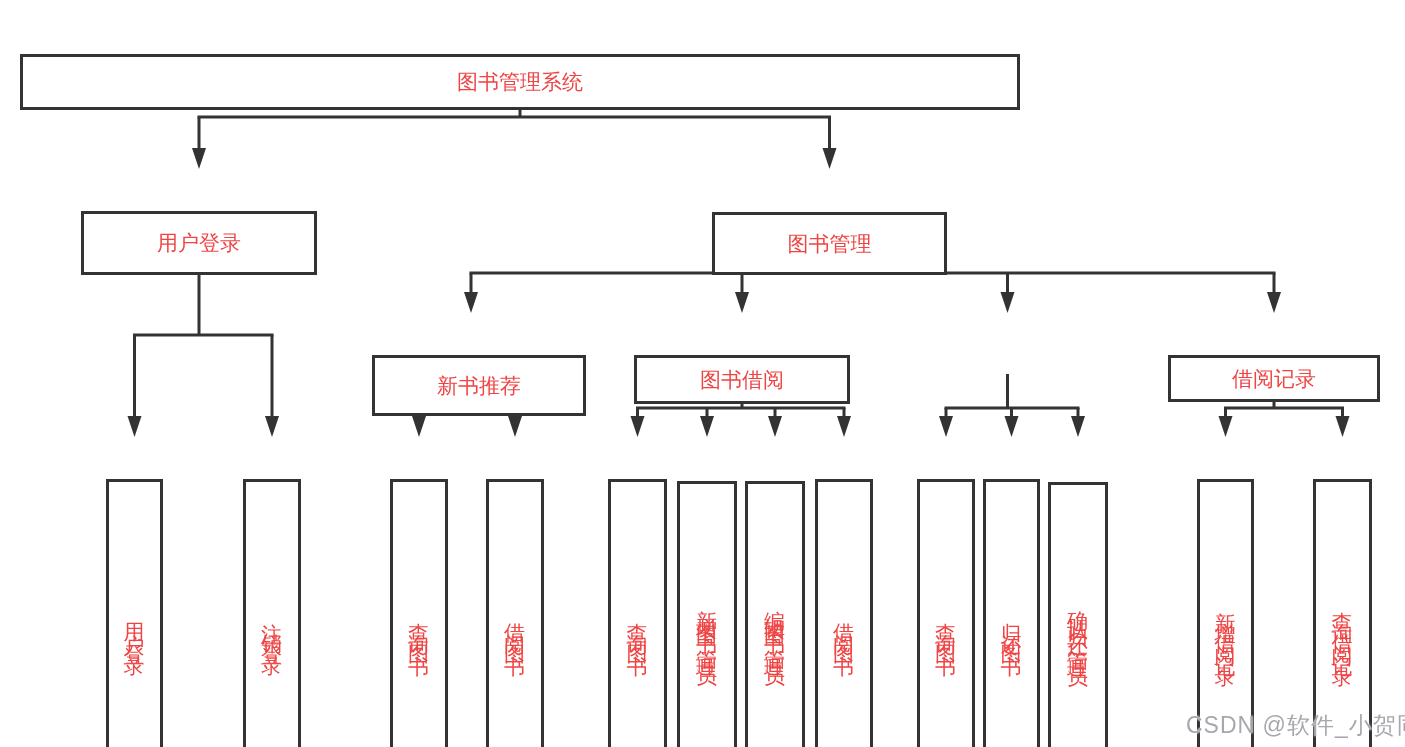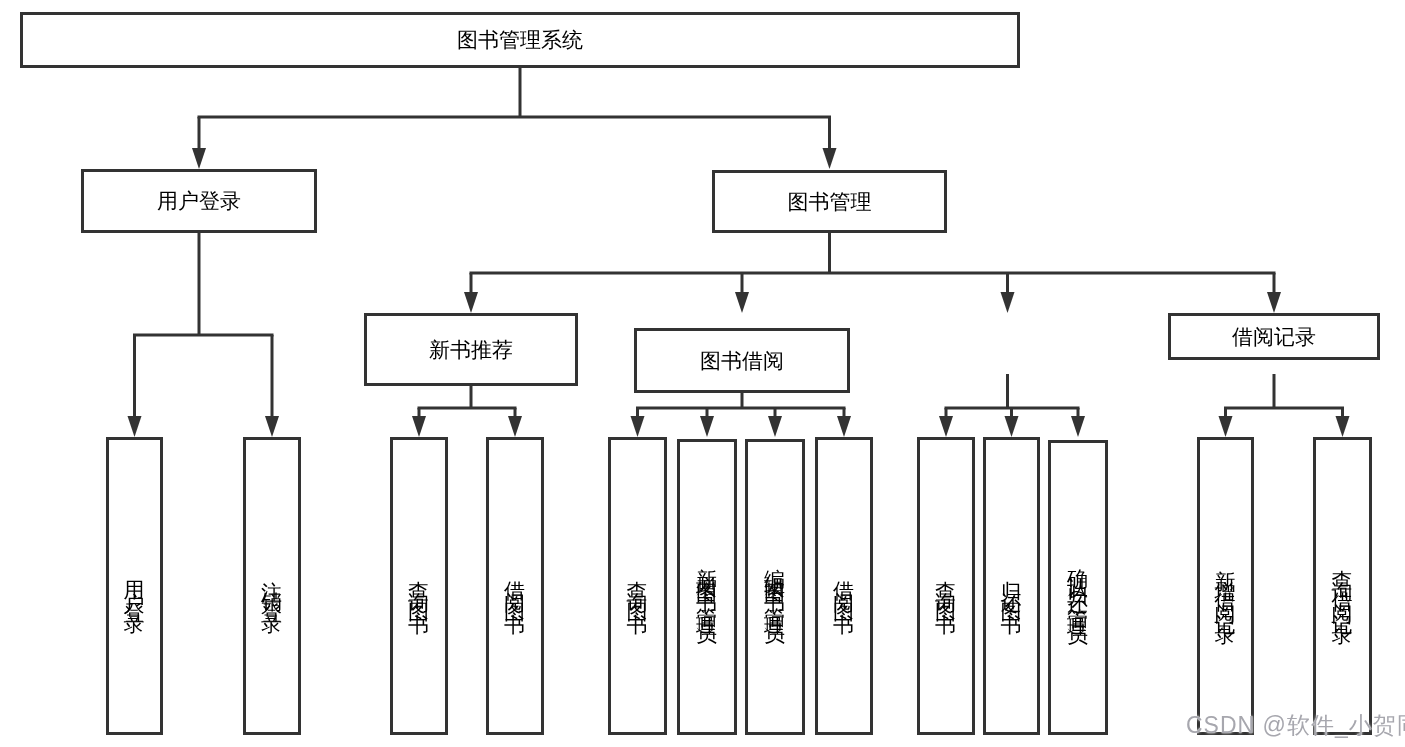--- a/index.html
+++ b/index.html
@@ -9,44 +9,45 @@
     background:#ffffff;
     font-family:"Liberation Sans","DejaVu Sans",sans-serif;
     overflow:hidden;
   }
   #wires{position:absolute;left:0;top:0;width:1405px;height:747px;z-index:1;}
   .box{
     position:absolute;
     box-sizing:border-box;
     background:#ffffff;
     border:3px solid #333333;
-    color:#000000;
+    color:#ef4444;
     display:flex;
     align-items:center;
     justify-content:center;
     font-size:21px;
     z-index:2;
     text-align:center;
+    margin-top:42px;
   }
   .vbox{
     writing-mode:vertical-rl;
     text-orientation:mixed;
     letter-spacing:11px;
     font-size:21px;
     line-height:1;
   }
   .tight{letter-spacing:8px;}
   
   .n-root{left:20px;top:12px;width:1000px;height:56px;}
   
   .n-login{left:81px;top:169px;width:236px;height:64px;}
   .n-mgmt{left:712px;top:170px;width:235px;height:63px;}
   
-  .n-newbook{left:364px;top:313px;width:214px;height:73px;}
-  .n-borrowmod{left:634px;top:328px;width:216px;height:65px;}
+  .n-newbook{left:372px;top:313px;width:214px;height:61px;}
+  .n-borrowmod{left:634px;top:313px;width:216px;height:49px;}
   .n-current{left:901px;top:313px;width:213px;height:61px;}
   .n-records{left:1168px;top:313px;width:212px;height:47px;}
   
   .l-userlogin{left:106px;top:437px;width:57px;height:298px;}
   .l-logout{left:243px;top:437px;width:58px;height:298px;}
   .l-q1{left:390px;top:437px;width:58px;height:298px;}
   .l-b1{left:486px;top:437px;width:58px;height:298px;}
   .l-q2{left:608px;top:437px;width:59px;height:298px;}
   .l-add{left:677px;top:439px;width:60px;height:296px;}
   .l-edit{left:745px;top:439px;width:60px;height:296px;}

